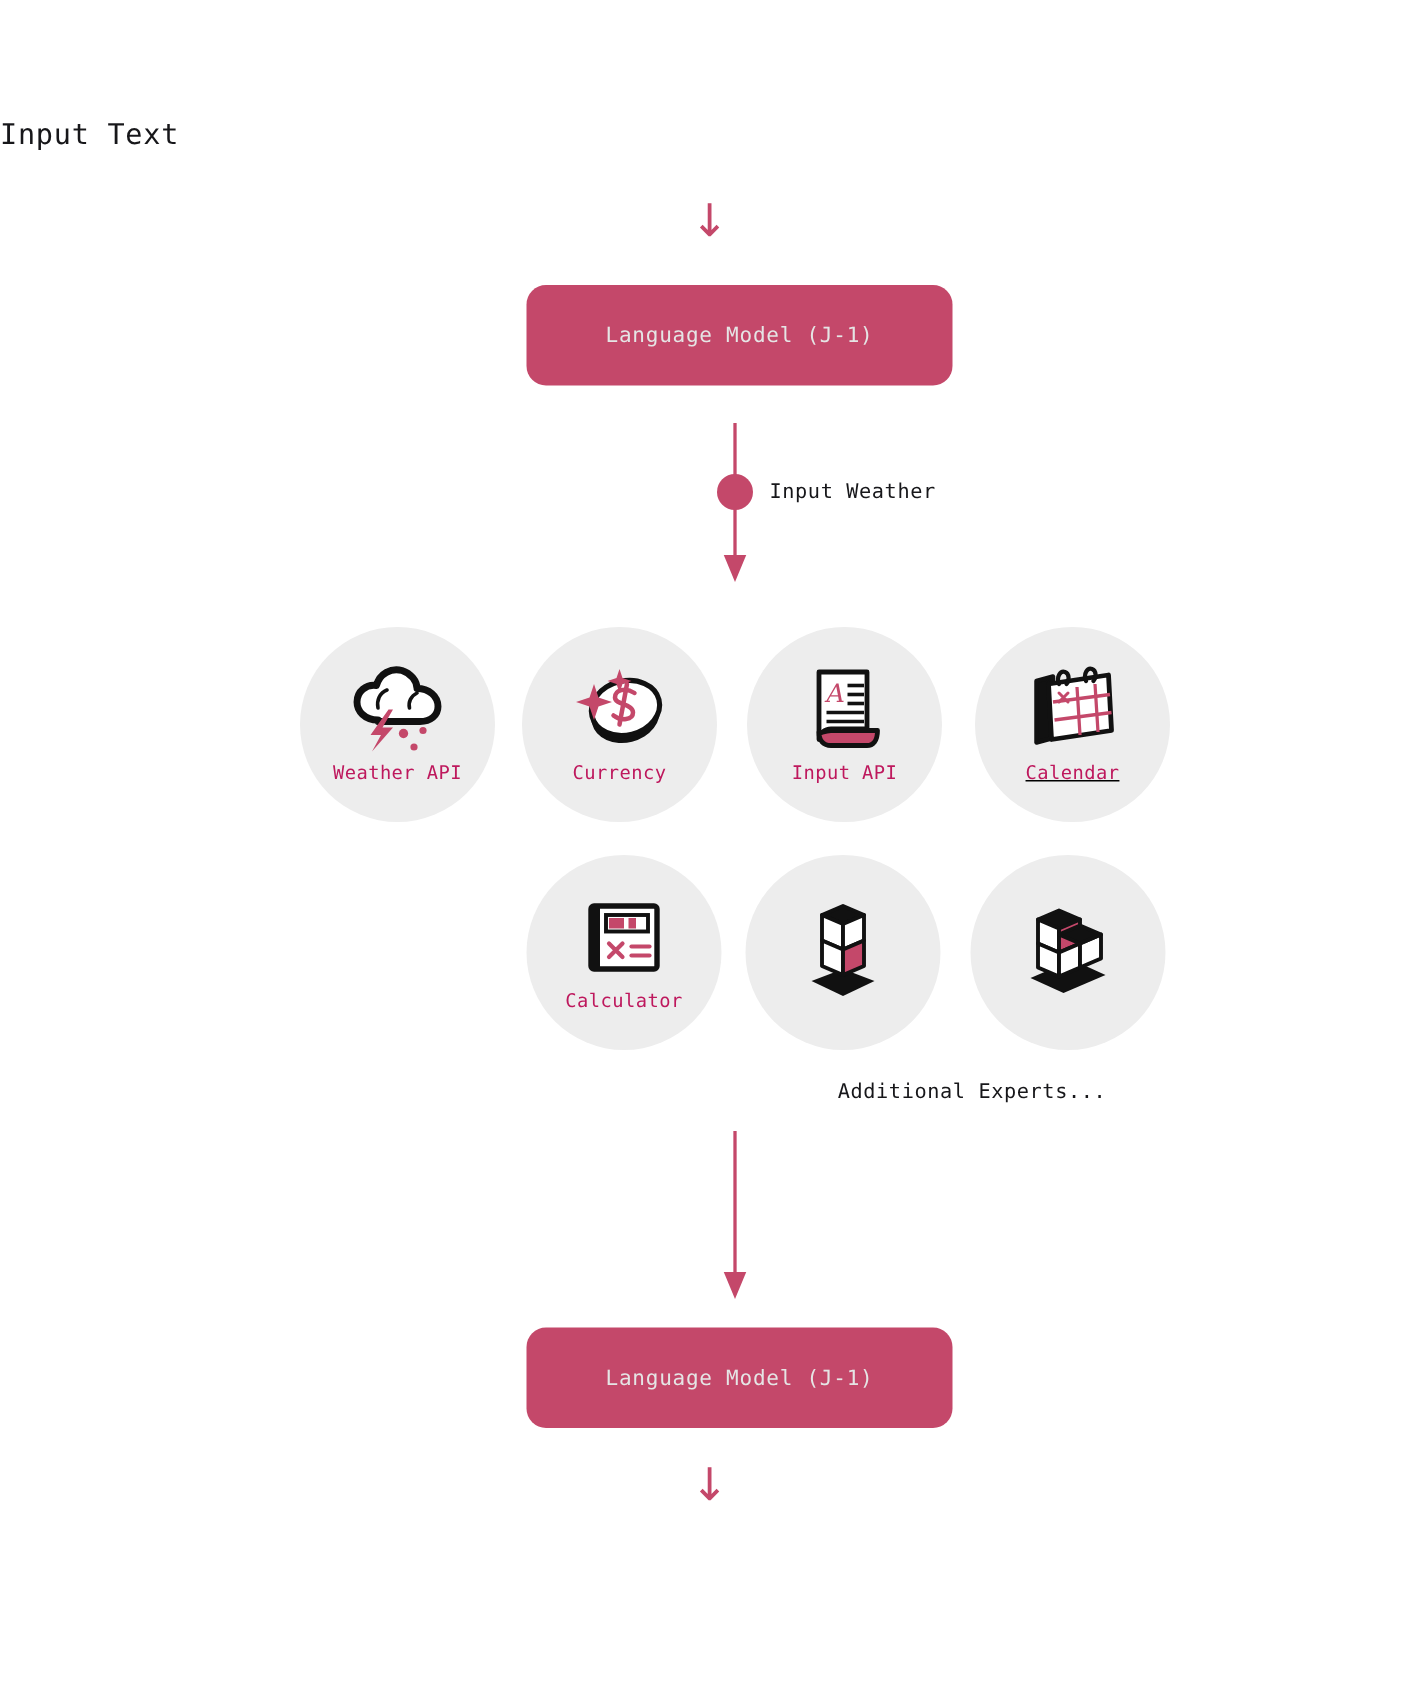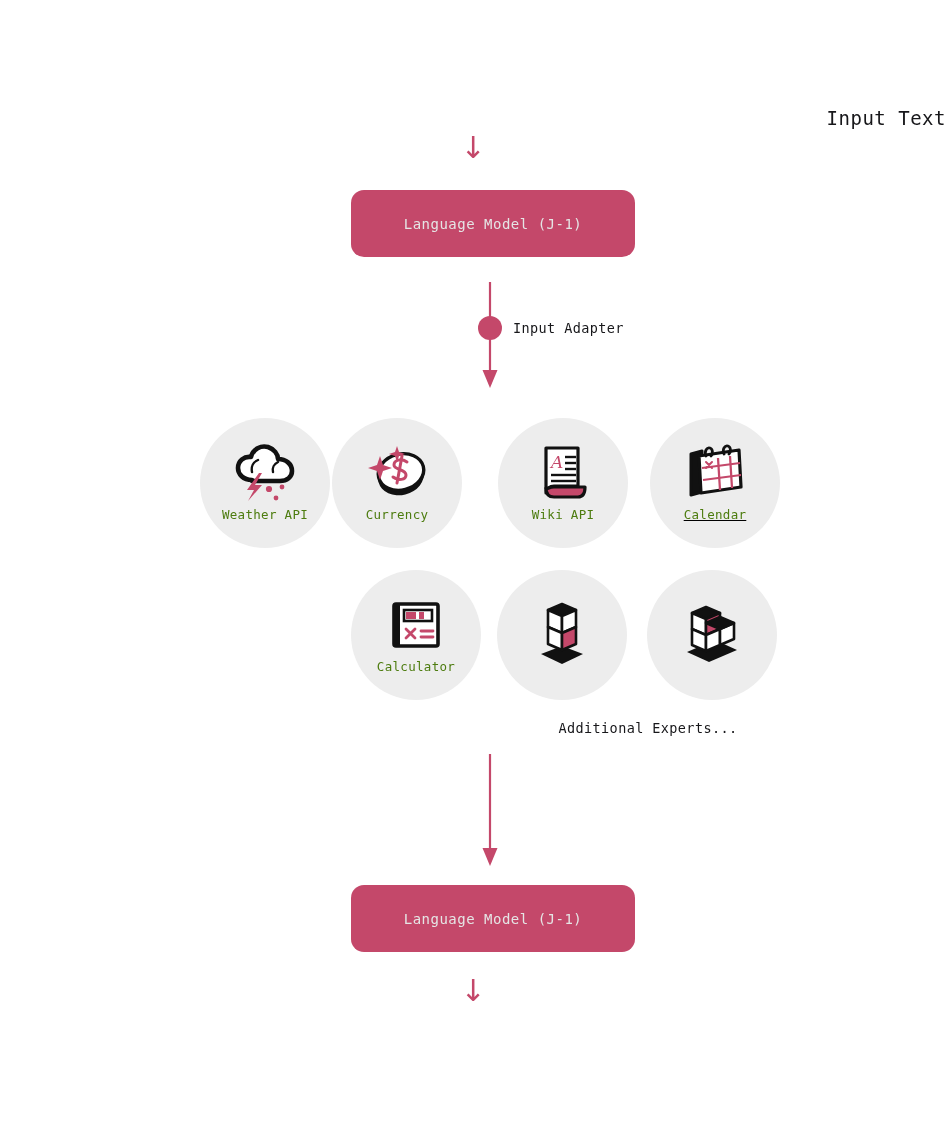--- a/index.html
+++ b/index.html
@@ -20,26 +20,25 @@
     position: absolute;
     left: 0; top: 0;
     width: 946px;
     height: 1136px;
   }
 
   
   .io-text {
     position: absolute;
     width: 100%;
-    text-align: right;
+    text-align: left;
     font-size: 19px;
     letter-spacing: 0.5px;
     color: #17171a;
     white-space: pre;
-    margin-top: 28px;
   }
   #input-text  { top: 79px; }
   #output-text { top: 1025px; }
 
   
   .arrow-glyph {
     position: absolute;
     width: 100%;
     text-align: center;
     color: #c4486a;
@@ -106,21 +105,21 @@
     display: block;
     margin-bottom: 2px;
   }
   .expert .glyph.tall {
     height: 64px;
     margin-bottom: 0;
   }
   .expert-label {
     font-size: 12.5px;
     letter-spacing: 0.3px;
-    color: #4d7c0f;
+    color: #be185d;
     white-space: pre;
     margin-top: 3px;
   }
   .expert.no-label .glyph { margin-bottom: 0; }
 
   .additional-note {
     position: absolute;
     left: 0;
     top: 720px;
     width: 946px;
@@ -146,37 +145,37 @@
   <svg class="connector" viewBox="0 0 946 1136">
 
     <line x1="490" y1="282" x2="490" y2="374" stroke="#c4486a" stroke-width="2.2"></line>
     <polygon points="490,388 482.5,370 497.5,370" fill="#c4486a"></polygon>
     <circle cx="490" cy="328" r="12" fill="#c4486a"></circle>
 
     <line x1="490" y1="754" x2="490" y2="851" stroke="#c4486a" stroke-width="2.2"></line>
     <polygon points="490,866 482.5,848 497.5,848" fill="#c4486a"></polygon>
   </svg>
 
-  <div class="adapter-label">Input Adapter</div>
+  <div class="adapter-label">Input Weather</div>
 
   <div class="expert" style="left:200px; top:418px;">
     <svg class="glyph" viewBox="0 0 62 58">
       <path d="M18 36 C9 36 4 30 4 24 C4 17 10 12 17 13 C19 5 27 1 34 3
                C40 5 44 10 44 15 C52 15 58 20 58 27 C58 33 53 37 46 37 L18 37 Z" fill="#ffffff" stroke="#111111" stroke-width="4.6" stroke-linejoin="round"></path>
       <path d="M24 16 C19 18 17 23 18 28" fill="none" stroke="#111111" stroke-width="2.4" stroke-linecap="round"></path>
       <path d="M44 18 C40 20 38 24 39 28" fill="none" stroke="#111111" stroke-width="2.4" stroke-linecap="round"></path>
       <path d="M25 29 L13 46 L20 46 L14 57 L28 41 L21 41 L28 29 Z" fill="#c4486a"></path>
       <circle cx="35" cy="45" r="3.1" fill="#c4486a"></circle>
       <circle cx="48" cy="43" r="2.4" fill="#c4486a"></circle>
       <circle cx="42" cy="54" r="2.4" fill="#c4486a"></circle>
     </svg>
     <div class="expert-label">Weather API</div>
   </div>
 
-  <div class="expert" style="left:332px; top:418px;">
+  <div class="expert" style="left:348px; top:418px;">
     <svg class="glyph" viewBox="0 0 62 58">
       <ellipse cx="35" cy="33" rx="23" ry="18" transform="rotate(-14 35 33)" fill="#111111"></ellipse>
       <ellipse cx="35" cy="28" rx="23" ry="18" transform="rotate(-14 35 28)" fill="#ffffff" stroke="#111111" stroke-width="3.4"></ellipse>
       <path d="M41 18 C35 14 28 16 28 21 C28 26 40 25 40 31
                C40 36 32 37 27 33" fill="none" stroke="#c4486a" stroke-width="3" stroke-linecap="round"></path>
       <line x1="36" y1="12" x2="31" y2="39" stroke="#c4486a" stroke-width="3" stroke-linecap="round"></line>
       <path d="M14 12 L17 21 L26 24 L17 27 L14 36 L11 27 L2 24 L11 21 Z" fill="#c4486a"></path>
       <path d="M31 2 L33 8 L39 10 L33 12 L31 18 L29 12 L23 10 L29 8 Z" fill="#c4486a"></path>
     </svg>
     <div class="expert-label">Currency</div>
@@ -187,21 +186,21 @@
       <path d="M14 4 L46 4 L46 42 L22 42 C18 42 14 45 14 49 Z" fill="#ffffff" stroke="#111111" stroke-width="3.2" stroke-linejoin="round"></path>
       <path d="M14 44 C14 50 17 53 22 53 L46 53 C50 53 53 50 53 43 L22 43
                C17 43 14 46 14 44 Z" fill="#c4486a" stroke="#111111" stroke-width="3.2" stroke-linejoin="round"></path>
       <text x="19" y="24" font-family="DejaVu Serif, serif" font-size="17" font-style="italic" fill="#c4486a">A</text>
       <line x1="33" y1="13" x2="44" y2="13" stroke="#111111" stroke-width="2.4"></line>
       <line x1="33" y1="19" x2="44" y2="19" stroke="#111111" stroke-width="2.4"></line>
       <line x1="33" y1="25" x2="44" y2="25" stroke="#111111" stroke-width="2.4"></line>
       <line x1="19" y1="31" x2="44" y2="31" stroke="#111111" stroke-width="2.4"></line>
       <line x1="19" y1="37" x2="44" y2="37" stroke="#111111" stroke-width="2.4"></line>
     </svg>
-    <div class="expert-label">Wiki API</div>
+    <div class="expert-label">Input API</div>
   </div>
 
   <div class="expert" style="left:650px; top:418px;text-decoration:underline;">
     <svg class="glyph" viewBox="0 0 62 58">
       <path d="M7 10 L18 7 L18 48 L7 51 Z" fill="#111111" stroke="#111111" stroke-width="3" stroke-linejoin="round"></path>
       <path d="M15 12 L55 6 L57 43 L17 49 Z" fill="#ffffff" stroke="#111111" stroke-width="3.2" stroke-linejoin="round"></path>
       <path d="M22 12 C20 7 23 3 26 4 C29 5 29 10 27 12" fill="none" stroke="#111111" stroke-width="2.8" stroke-linecap="round"></path>
       <path d="M40 10 C38 5 41 1 44 2 C47 3 47 8 45 10" fill="none" stroke="#111111" stroke-width="2.8" stroke-linecap="round"></path>
       <line x1="18" y1="24" x2="56" y2="19" stroke="#c4486a" stroke-width="2.2"></line>
       <line x1="19" y1="36" x2="57" y2="31" stroke="#c4486a" stroke-width="2.2"></line>

